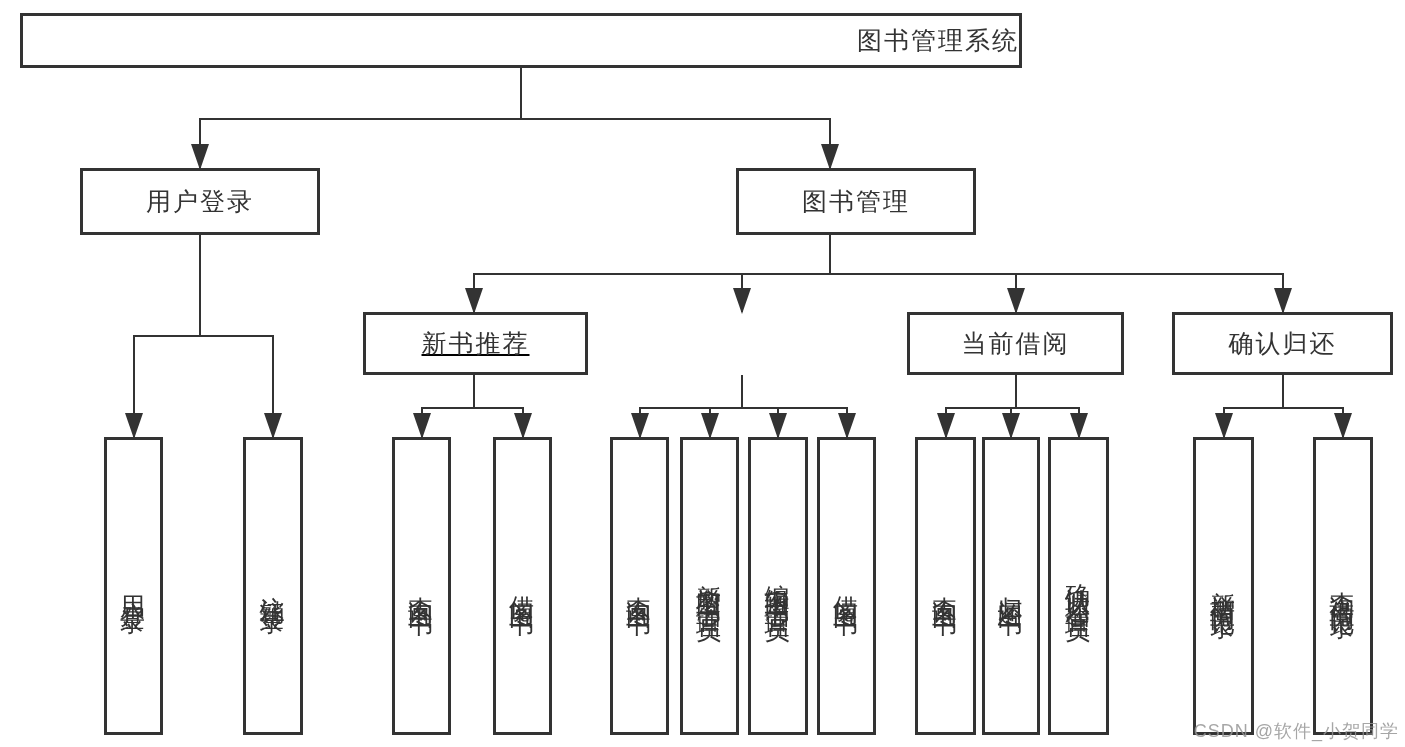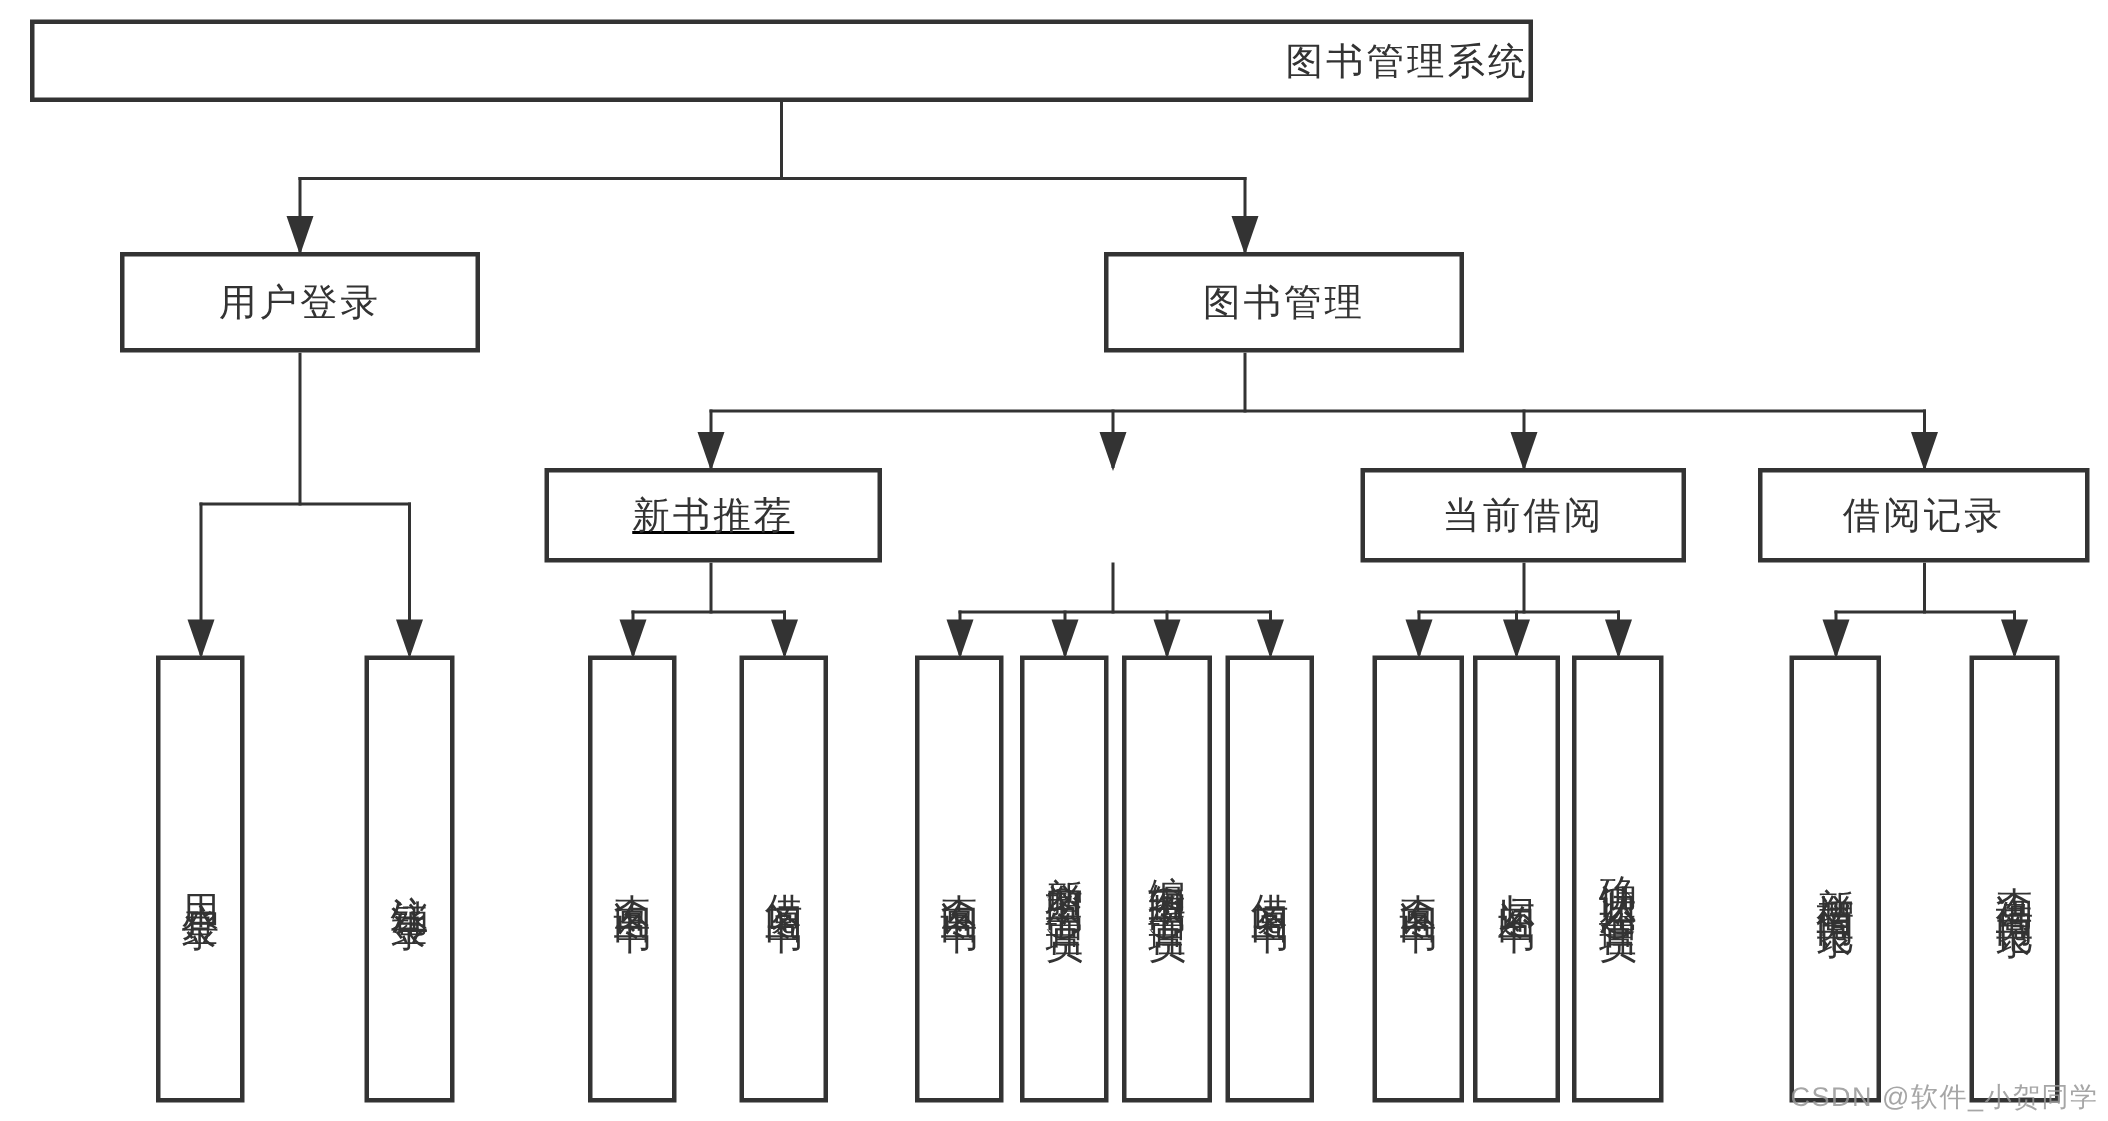--- a/index.html
+++ b/index.html
@@ -72,21 +72,21 @@
     <div class="node" style="left: 736px; top: 168px; width: 240px; height: 67px;">
       <span class="node-label">图书管理</span>
     </div>
     <div class="node" style="left: 363px; top: 312px; width: 225px; height: 63px; text-decoration: underline;">
       <span class="node-label">新书推荐</span>
     </div>
     <div class="node" style="left: 907px; top: 312px; width: 217px; height: 63px;">
       <span class="node-label">当前借阅</span>
     </div>
     <div class="node" style="left: 1172px; top: 312px; width: 221px; height: 63px;">
-      <span class="node-label">借阅记录</span>
+      <span class="node-label">确认归还</span>
     </div>
     <div class="node vertical" style="left: 104px; top: 437px; width: 59px; height: 298px;">
       <span class="node-label">用户登录</span>
     </div>
     <div class="node vertical" style="left: 243px; top: 437px; width: 60px; height: 298px;">
       <span class="node-label">注销登录</span>
     </div>
     <div class="node vertical" style="left: 392px; top: 437px; width: 59px; height: 298px;">
       <span class="node-label">查询图书</span>
     </div>

